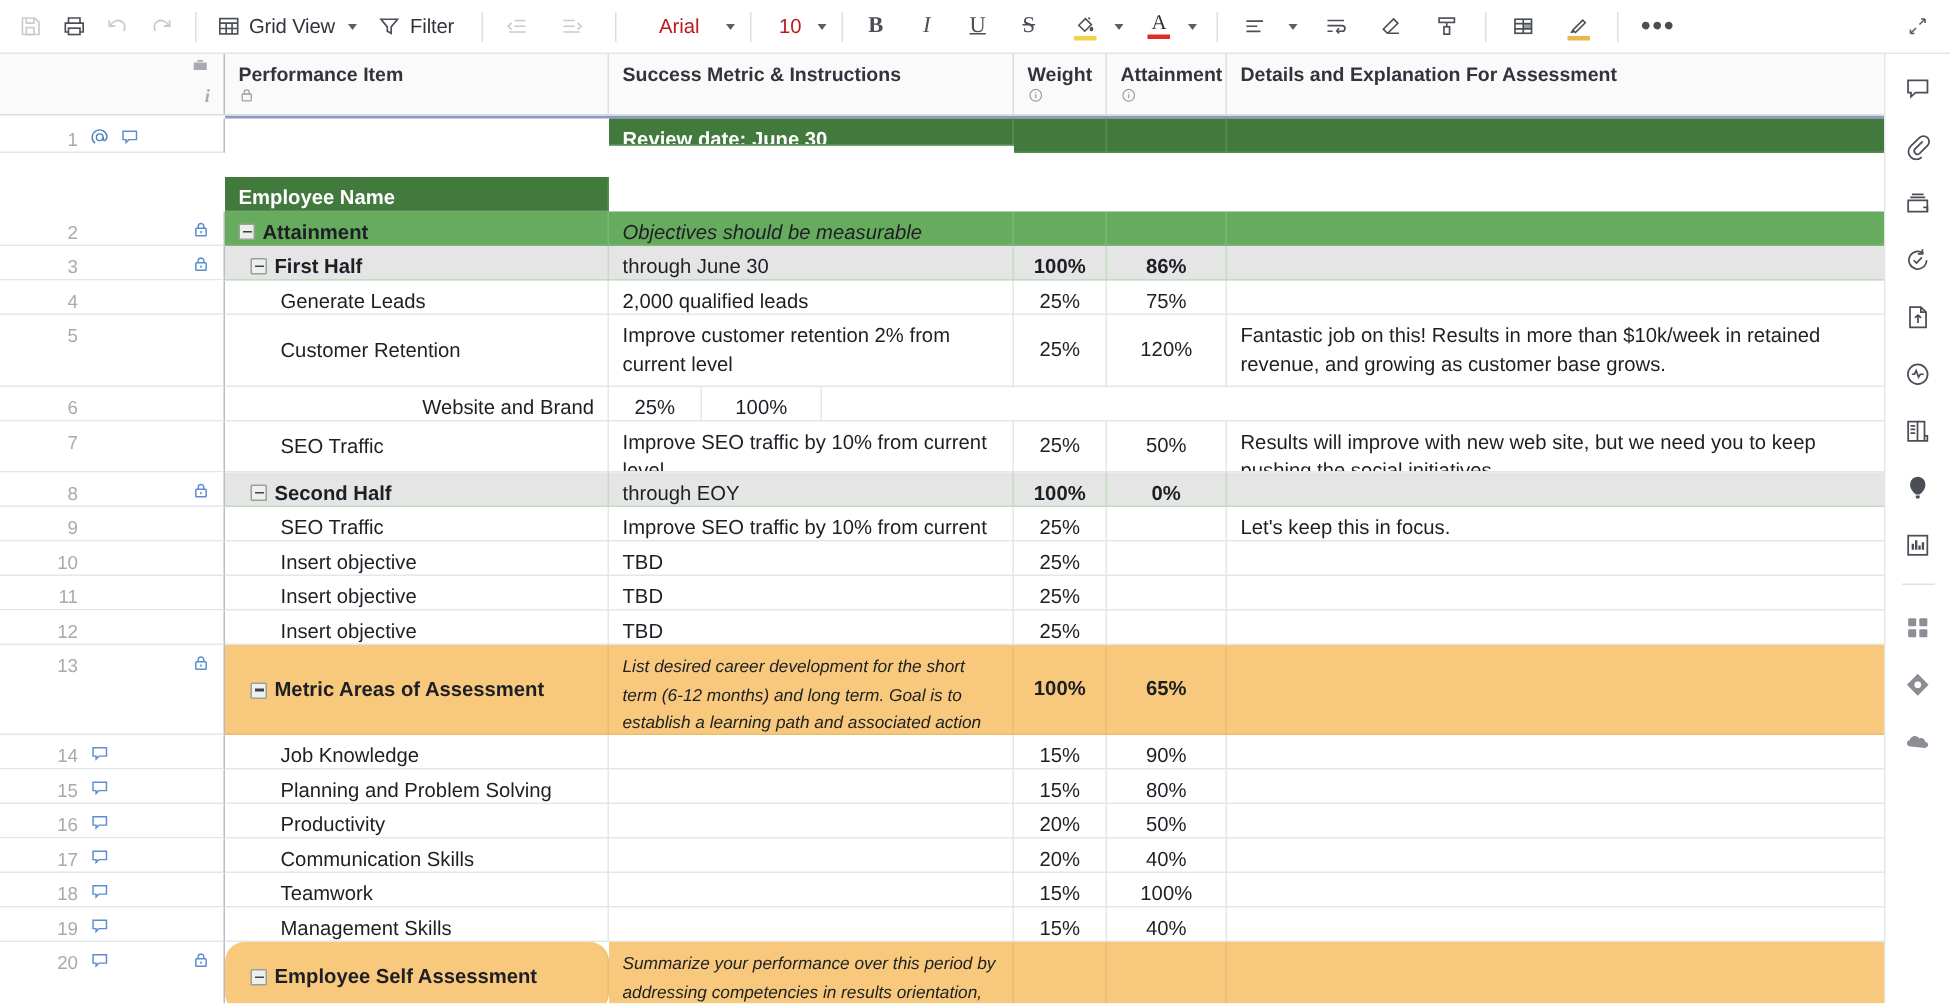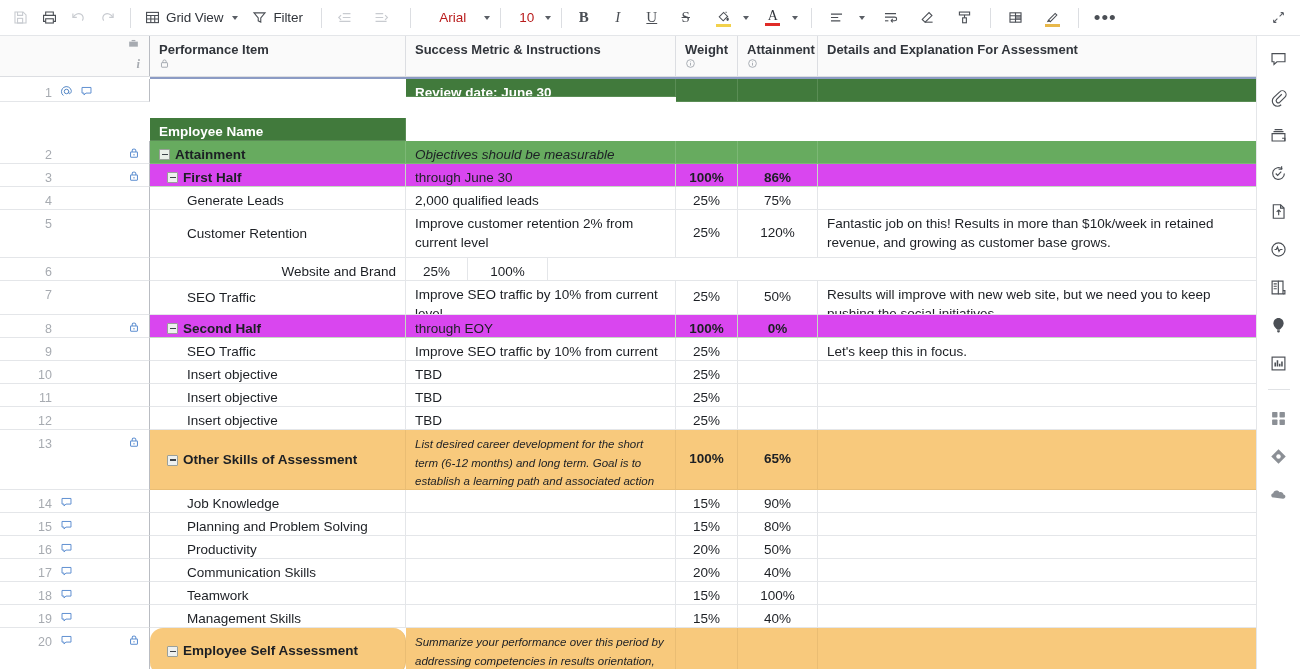--- a/index.html
+++ b/index.html
@@ -115,21 +115,21 @@
     width: 11px; height: 11px; min-width: 11px;
     background: #eef0ef; border: 1px solid #9aa09a;
     display: flex; align-items: center; justify-content: center;
     margin-top: 3px; border-radius: 1px;
   }
   .toggle i { display:block; width: 6px; height: 1.5px; background: #3d4349; }
 
   
   .r-dark .cell { background: #417a3c; color: #ffffff; border-right-color: #5a8d55; border-bottom-color: #5a8d55; font-weight: bold; }
   .r-med .cell  { background: #67ab5f; color: #1c1f24; border-right-color: #7cb875; border-bottom-color: #7cb875; }
-  .r-lite .cell { background: #d946ef; border-right-color: #c3dcc0; border-bottom-color: #c3dcc0; }
+  .r-lite .cell { background: #e5e5e5; border-right-color: #c3dcc0; border-bottom-color: #c3dcc0; }
   .r-orange .cell { background: #f8c97c; border-right-color: #eabd73; border-bottom-color: #eabd73; }
 
   .r-dark .toggle, .r-med .toggle { background: #e9efe8; }
   .bold { font-weight: bold; }
   .ital { font-style: italic; }
   .small-ital { font-style: italic; font-size: 11.5px; line-height: 1.33; }
 
   
   .rail {
     width: 44px; min-width: 44px; background: #ffffff;
@@ -649,21 +649,21 @@
                       <path d="M8 9.4v2"></path>
                     </svg>
                   </span>
                 </div>
               </div>
               <div class="cell c-perf" style="height: 60px;">
                 <div class="pi" style="margin-left: 8px; align-items: center; height: 50px;">
                   <span class="toggle" style="margin-top: 0px;">
                     <i></i>
                   </span>
-                  <span class="bold">Other Skills of Assessment</span>
+                  <span class="bold">Metric Areas of Assessment</span>
                 </div>
               </div>
               <div class="cell c-metric" style="height: 60px;"><span class="small-ital">List desired career development for the short term (6-12 months) and long term. Goal is to establish a learning path and associated action plans for taking on increased responsibilities and opportunities.</span></div>
               <div class="cell num c-weight" style="height: 60px; display: flex; align-items: center; justify-content: center;">
                 <span class="bold">100%</span>
               </div>
               <div class="cell num c-attain" style="height: 60px; display: flex; align-items: center; justify-content: center;">
                 <span class="bold">65%</span>
               </div>
               <div class="cell c-details last" style="height: 60px;"><span></span></div>

